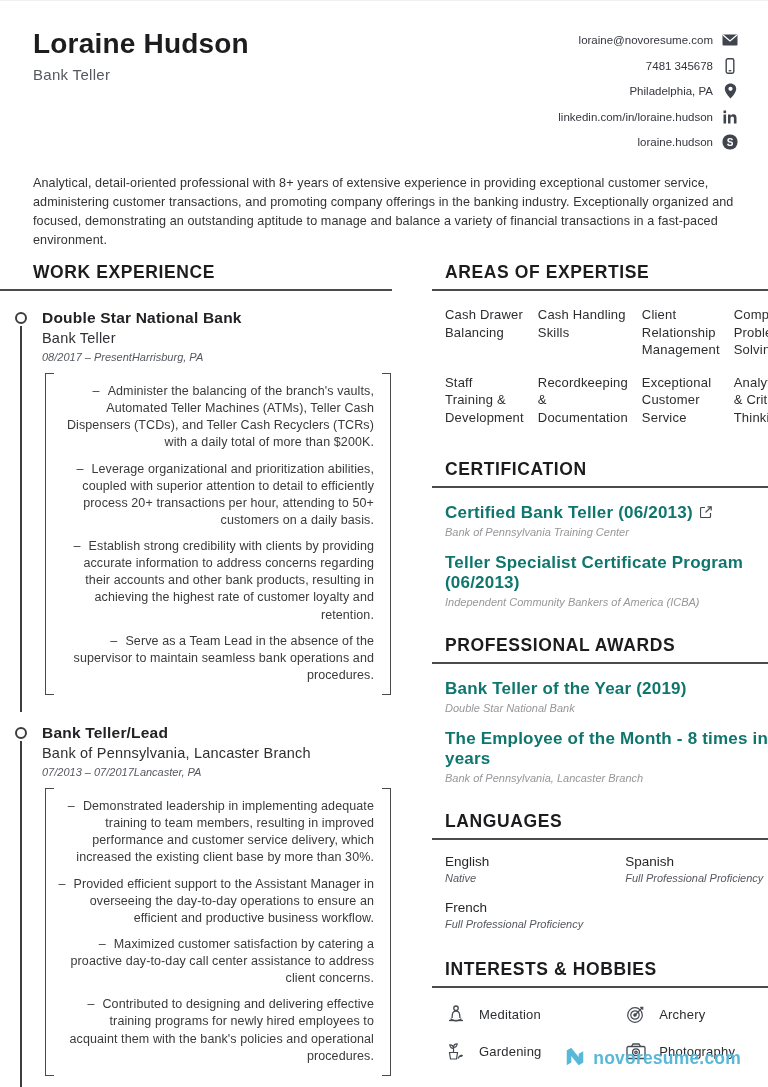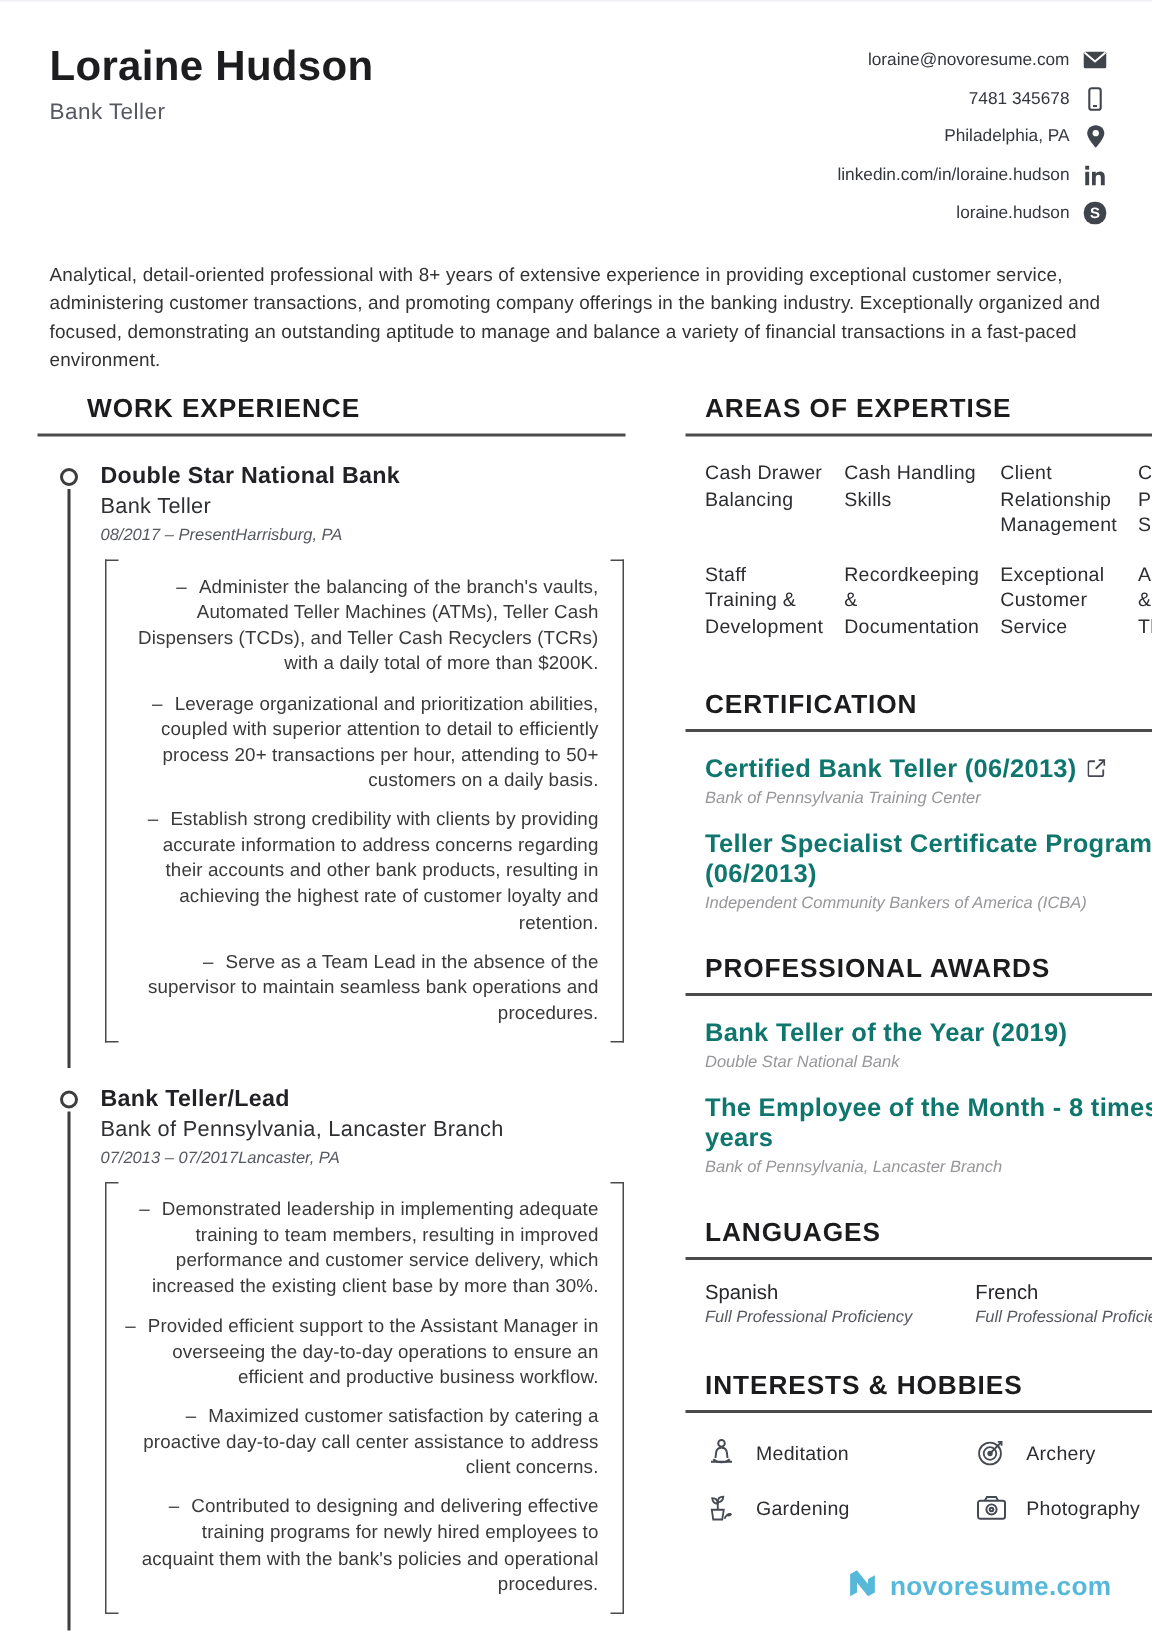--- a/index.html
+++ b/index.html
@@ -13,21 +13,21 @@
   .header { display:flex; justify-content:space-between; padding:27px 30px 0 33px; }
   .name { font-size:28px; font-weight:700; letter-spacing:0.2px; color:#1d1d1f; }
   .job-title { font-size:15px; color:#55585e; margin-top:6px; letter-spacing:0.3px; }
   .contacts { display:flex; flex-direction:column; align-items:flex-end; padding-top:4px; }
   .contact-row { display:flex; align-items:center; gap:9px; margin-bottom:9.5px; cursor:pointer; }
   .contact-row span.ctext { font-size:11.5px; color:#33363c; }
   .cicon { width:16px; height:16px; display:flex; align-items:center; justify-content:center; }
   
   .summary { margin:14px 33px 0 33px; font-size:12.6px; line-height:1.52; color:#333333; letter-spacing:0.1px; }
   
-  .columns { display:flex; margin-top:12px;margin-left:25px; }
+  .columns { display:flex; margin-top:12px; }
   .col-left  { width:392px; flex:0 0 392px; }
   .col-right { flex:1; margin-left:40px; }
   h2.sec-h {
     font-size:17.5px; font-weight:700; color:#1c1c1e; letter-spacing:0.6px;
     padding:0 0 6px 33px; border-bottom:2.5px solid #4b4b4b;
   }
   .col-right h2.sec-h { padding-left:13px; }
   
   .tl { padding-top:4px; }
   .tl-entry { position:relative; padding-left:42px; margin-top:14px; }
@@ -250,20 +250,24 @@
             <span>The Employee of the Month - 8 times in 4 years</span>
           </div>
         <div class="ritem-sub">Bank of Pennsylvania, Lancaster Branch</div>
       </div>
     </div>
 
     <div class="rsec">
       <h2 class="sec-h">LANGUAGES</h2>
       <div class="lang-grid">
         <div>
+          <div class="lang-name">English</div>
+          <div class="lang-level">Native</div>
+        </div>
+        <div>
           <div class="lang-name">Spanish</div>
           <div class="lang-level">Full Professional Proficiency</div>
         </div>
         <div>
           <div class="lang-name">French</div>
           <div class="lang-level">Full Professional Proficiency</div>
         </div>
       </div>
     </div>
 

